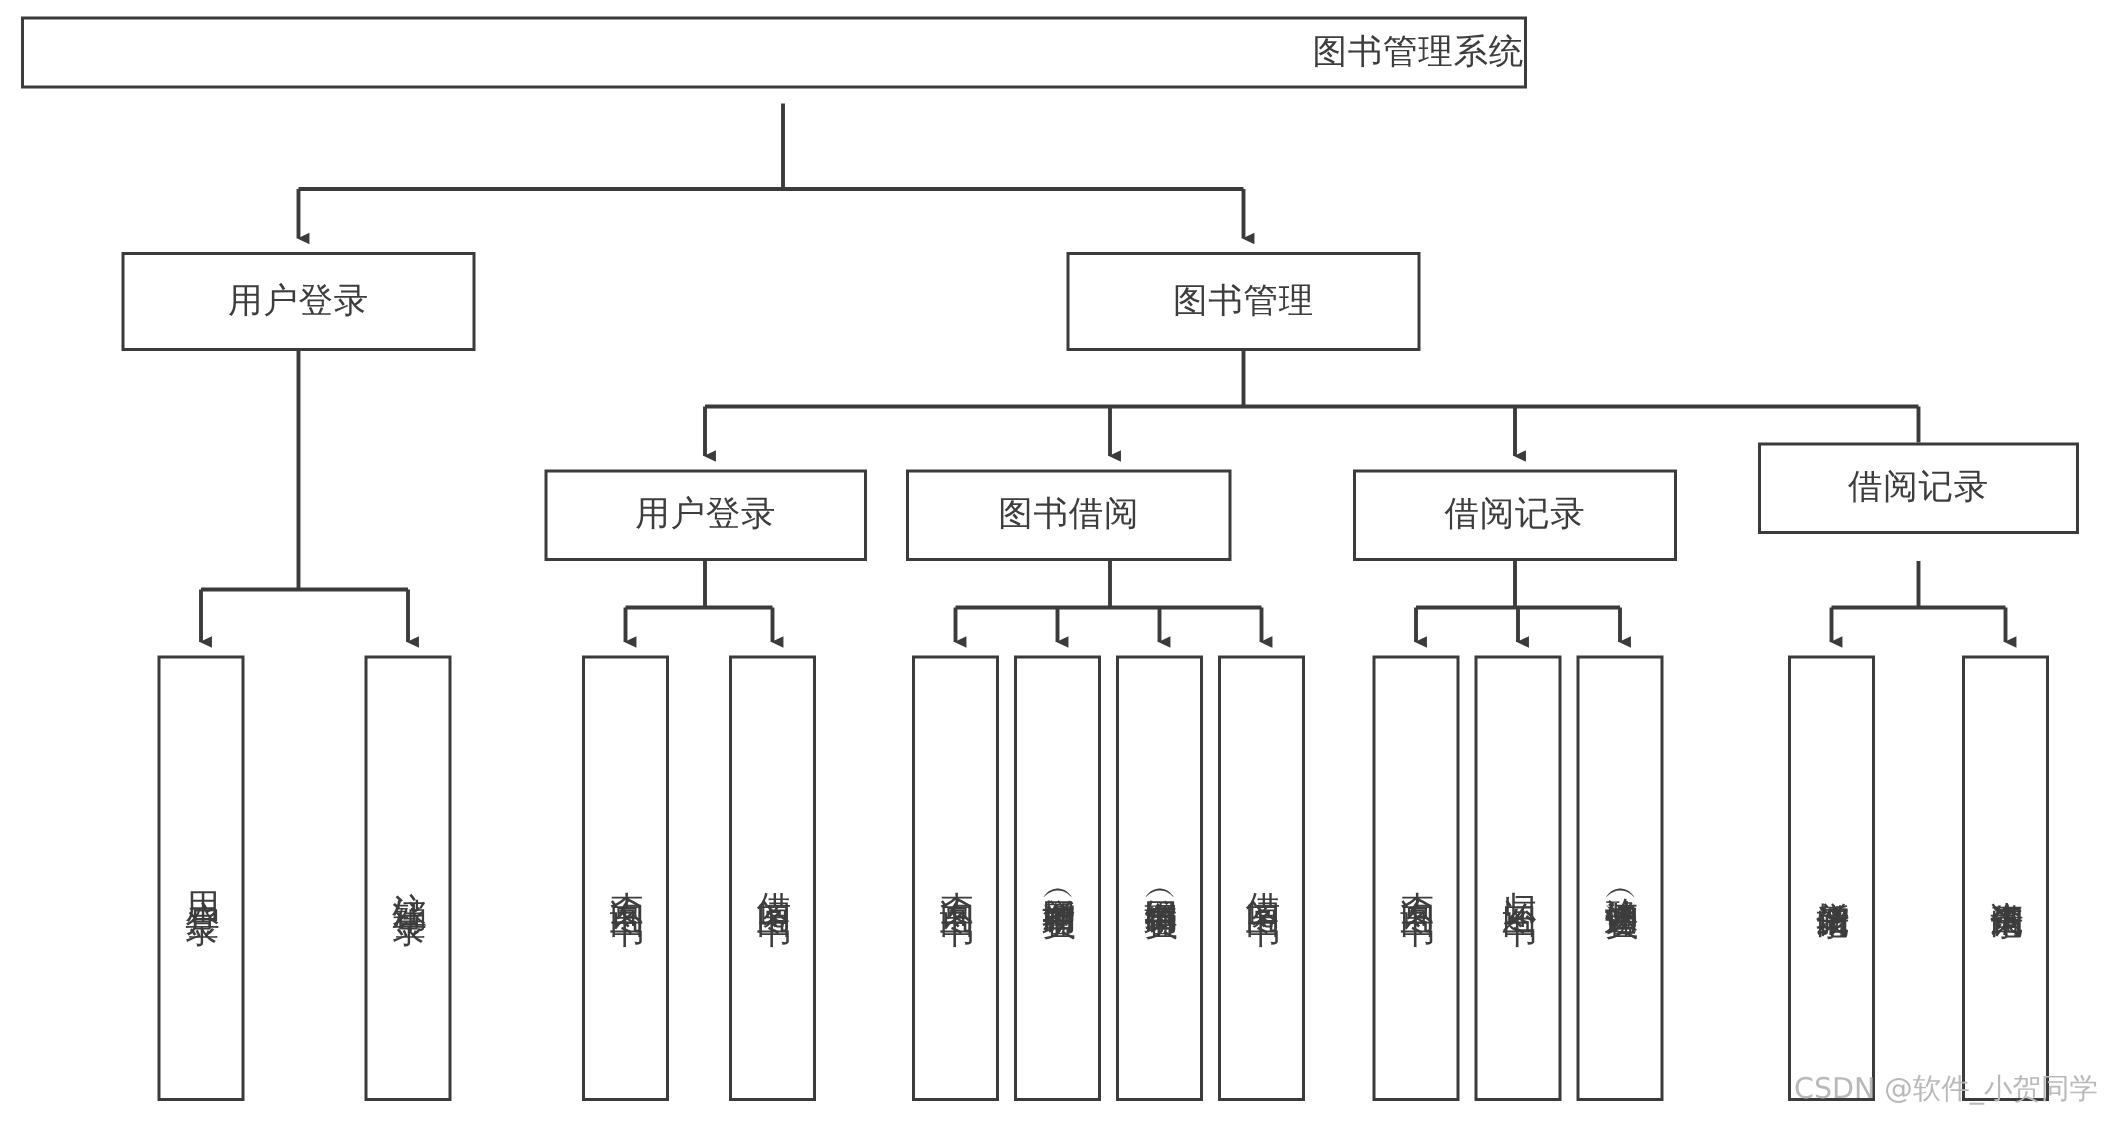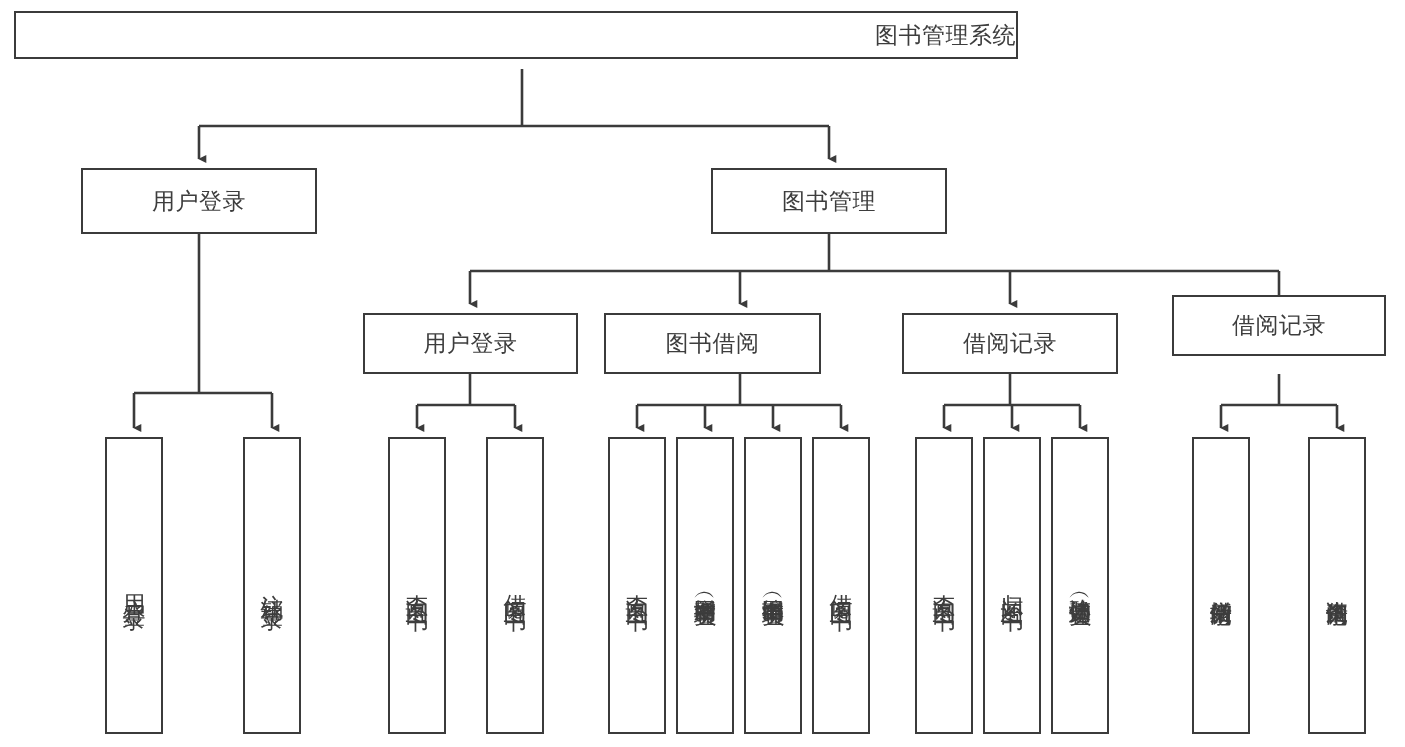--- a/index.html
+++ b/index.html
@@ -174,14 +174,15 @@
         <span class="label">确认归还（管理员）</span>
       </div>
       <div class="node v tight" style="left: 1192px; top: 437px; width: 58px; height: 297px;">
         <span class="label">新增借阅记录</span>
       </div>
       <div class="node v tight" style="left: 1308px; top: 437px; width: 58px; height: 297px;">
         <span class="label">查询借阅记录</span>
       </div>
     </div>
 
+  <div class="watermark" style="left: 1196px; top: 713px;">CSDN @软件_小贺同学</div>
 
 </div>
 
 </body></html>

